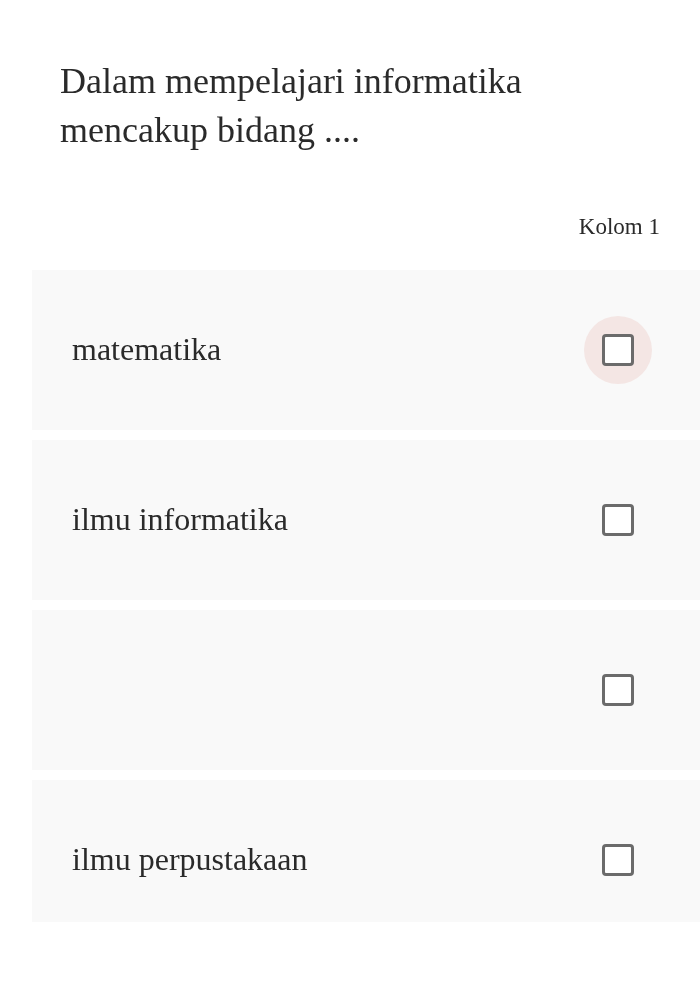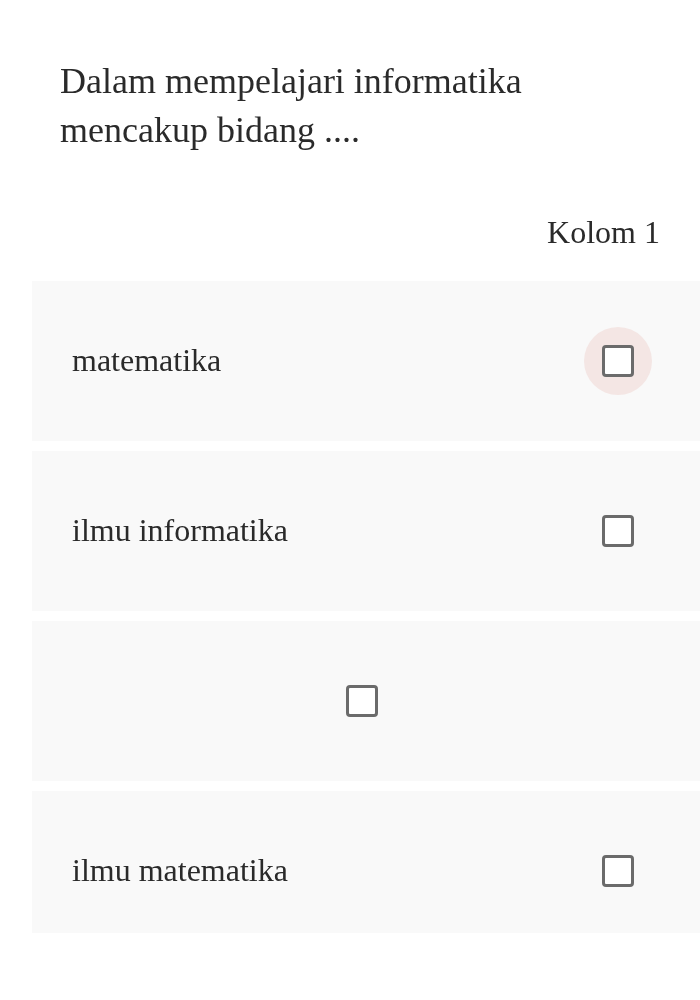--- a/index.html
+++ b/index.html
@@ -19,34 +19,34 @@
     }
     .question {
       font-size: 36px;
       color: #2a2a2a;
       line-height: 1.35;
       padding: 0 28px;
       margin-bottom: 60px;
       font-weight: 400;
     }
     .column-header {
-      font-size: 32px;
+      font-size: 23px;
       color: #2a2a2a;
       text-align: right;
       padding-right: 40px;
       margin-bottom: 30px;
       font-weight: 400;
     }
     .option-row {
       background: #f9f9f9;
       margin-bottom: 10px;
       padding: 38px 40px 38px 32px;
       display: flex;
       align-items: center;
-      justify-content: center;
+      justify-content: flex-end;
     }
     .option-label {
       font-size: 32px;
       color: #2a2a2a;
       line-height: 1.3;
       font-weight: 400;
       flex: 1;
       padding-right: 20px;
     }
     .checkbox-wrapper {
@@ -95,18 +95,18 @@
     </div>
   </div>
 
   <div class="option-row">
     <div class="checkbox-wrapper">
       <div class="checkbox"></div>
     </div>
   </div>
 
   <div class="option-row last">
-    <div class="option-label">ilmu matematika</div>
+    <div class="option-label">ilmu perpustakaan</div>
     <div class="checkbox-wrapper">
       <div class="checkbox"></div>
     </div>
   </div>
 </div>
 
 </body></html>

